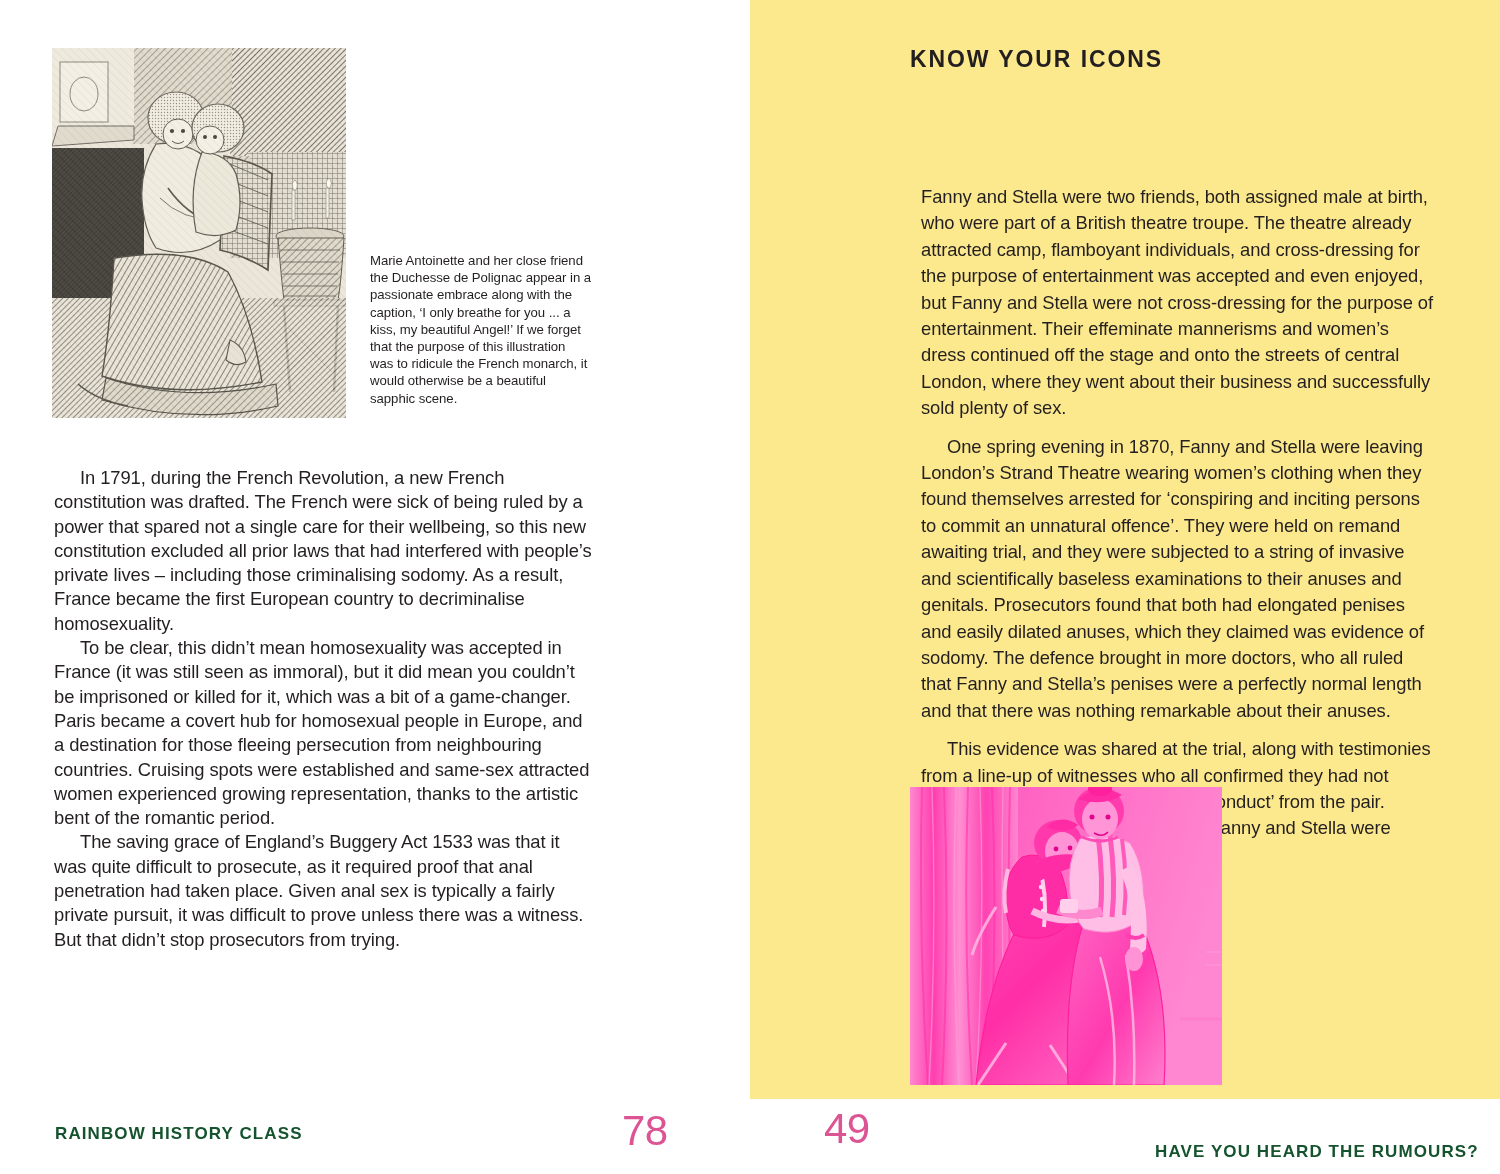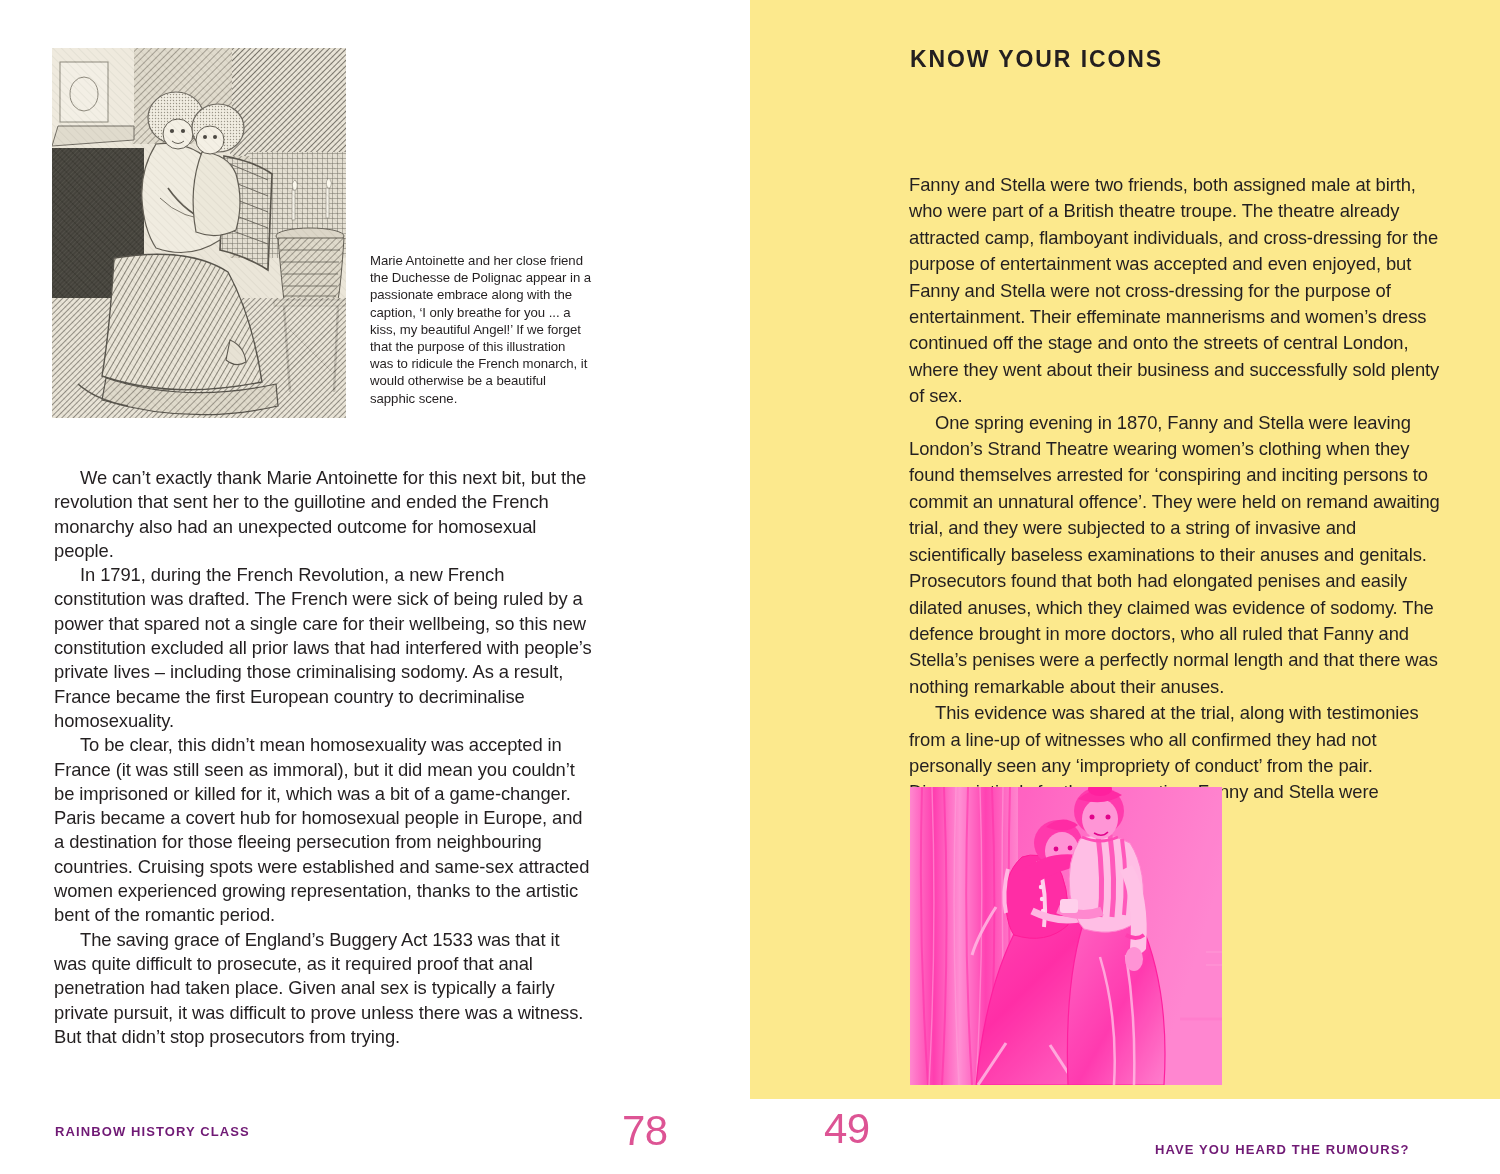--- a/index.html
+++ b/index.html
@@ -100,21 +100,21 @@
   }
 
   
   .body-right {
     position: absolute;
     left: 909px;
     top: 172px;
     width: 537px;
   }
   .body-right p {
-    margin: 0;
+    margin: 12px;
     font-size: 18.4px;
     line-height: 26.4px;
     color: #231f20;
     text-indent: 26px;
     letter-spacing: -0.1px;
   }
   .body-right p.first { text-indent: 0; }
 
   
   .figure-photo {
@@ -124,24 +124,24 @@
     width: 312px;
     height: 298px;
     overflow: hidden;
     background: #ff3fb5;
   }
   .photo-svg { display: block; width: 100%; height: 100%; }
 
   
   .footer-runhead {
     position: absolute;
-    font-size: 13px;
+    font-size: 17px;
     font-weight: bold;
     letter-spacing: 1.1px;
-    color: #701a75;
+    color: #14532d;
   }
   #runhead-left { left: 55px; top: 1124px; }
   #runhead-right { left: 1155px; top: 1122px; margin-top: 20px; }
 
   .folio {
     position: absolute;
     font-size: 42px;
     color: #dd5494;
     letter-spacing: -0.5px;
     line-height: 1;
@@ -261,21 +261,20 @@
         <path d="M178 292 q14 6 16 22 q-10 6 -20 -2 z" fill="#e6e1d3" stroke="#423e36" stroke-width="1.1"></path>
         <path d="M26 336 q18 16 50 22" stroke="#3c3932" stroke-width="1.6" fill="none"></path>
 
         <rect width="294" height="370" fill="url(#hatchD)" opacity="0.16"></rect>
       </svg>
     </div>
 
     <div class="caption">Marie Antoinette and her close friend the Duchesse de Polignac appear in a passionate embrace along with the caption, ‘I only breathe for you ... a kiss, my beautiful Angel!’ If we forget that the purpose of this illustration was to ridicule the French monarch, it would otherwise be a beautiful sapphic scene.</div>
 
     <div class="body-left">
-      <p>We can’t exactly thank Marie Antoinette for this next bit, but the revolution that sent her to the guillotine and ended the French monarchy also had an unexpected outcome for homosexual people.</p>
       <p>In 1791, during the French Revolution, a new French constitution was drafted. The French were sick of being ruled by a power that spared not a single care for their wellbeing, so this new constitution excluded all prior laws that had interfered with people’s private lives – including those criminalising sodomy. As a result, France became the first European country to decriminalise homosexuality.</p>
       <p>To be clear, this didn’t mean homosexuality was accepted in France (it was still seen as immoral), but it did mean you couldn’t be imprisoned or killed for it, which was a bit of a game-changer. Paris became a covert hub for homosexual people in Europe, and a destination for those fleeing persecution from neighbouring countries. Cruising spots were established and same-sex attracted women experienced growing representation, thanks to the artistic bent of the romantic period.</p>
       <p>The saving grace of England’s Buggery Act 1533 was that it was quite difficult to prosecute, as it required proof that anal penetration had taken place. Given anal sex is typically a fairly private pursuit, it was difficult to prove unless there was a witness. But that didn’t stop prosecutors from trying.</p>
     </div>
 
     <div class="footer-runhead" id="runhead-left">RAINBOW HISTORY CLASS</div>
     <div class="folio" id="folio-left">78</div>
   </div>
 
   <div class="page" id="page-right"></div>

